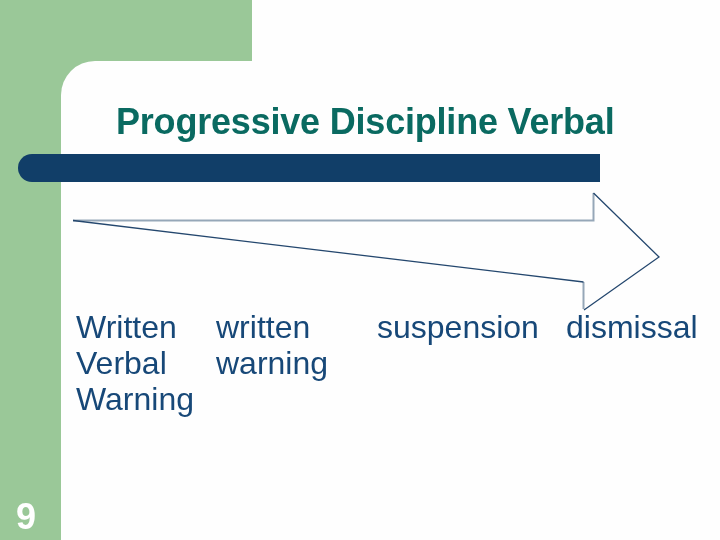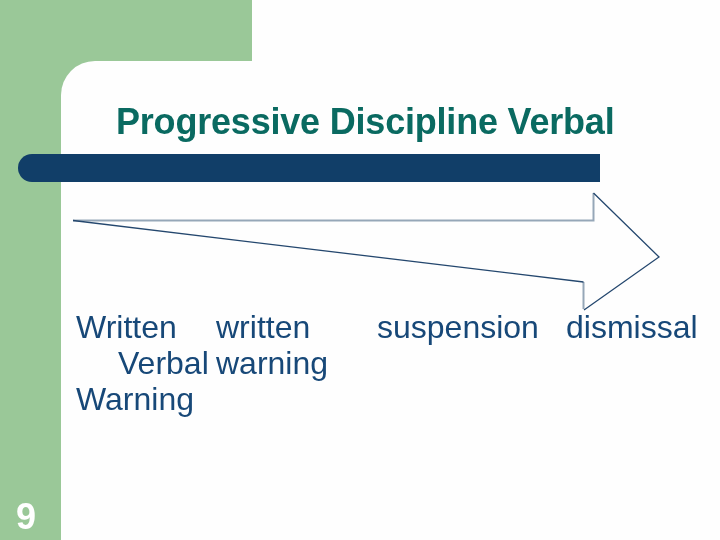--- a/index.html
+++ b/index.html
@@ -64,20 +64,20 @@
 <div class="abs slide-title">Progressive Discipline Verbal</div>
 
 <div class="abs title-bar"></div>
 
 <svg class="abs arrow-svg" viewBox="0 0 720 540" xmlns="http://www.w3.org/2000/svg">
   <path d="M73,220.5 L593.5,220.5 L593.5,193 M583.5,282 L583.5,309" fill="none" stroke="#96A7B8" stroke-width="2"></path>
   <path d="M593.5,193 L659,257 L584,310 M583.5,282 L73,220.5" fill="none" stroke="#24476E" stroke-width="1.3"></path>
 </svg>
 
 <span class="abs stage-label" style="left:76px;  top:309px;">Written</span>
-<span class="abs stage-label" style="left:76px;  top:345px;margin-left:42px;">Verbal</span>
+<span class="abs stage-label" style="left:76px;  top:345px;">Verbal</span>
 <span class="abs stage-label" style="left:76px;  top:381px;">Warning</span>
 <span class="abs stage-label" style="left:216px; top:309px;">written</span>
 <span class="abs stage-label" style="left:216px; top:345px;">warning</span>
 <span class="abs stage-label" style="left:367px; top:309px;margin-left:10px;">suspension</span>
 <span class="abs stage-label" style="left:566px; top:309px;">dismissal</span>
 
 <div class="abs page-number">9</div>
 
 </body></html>

